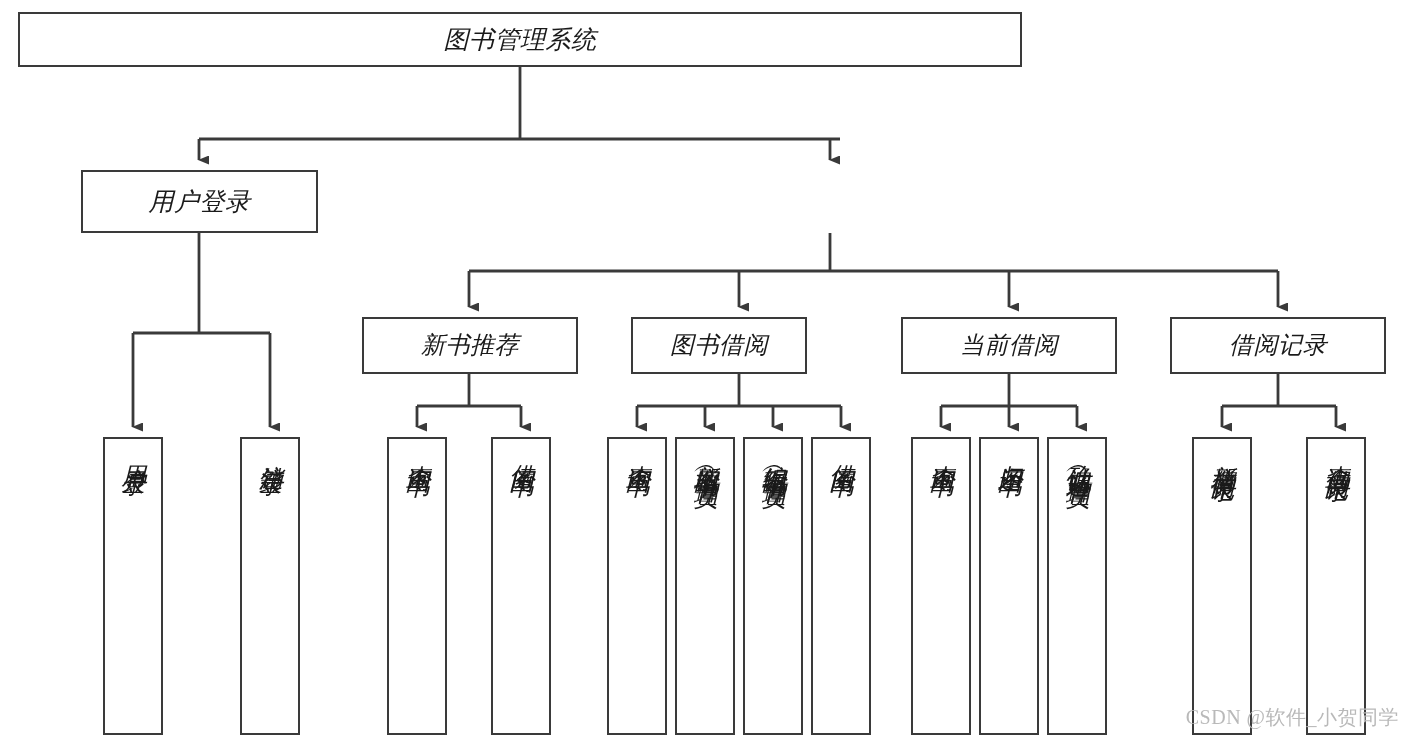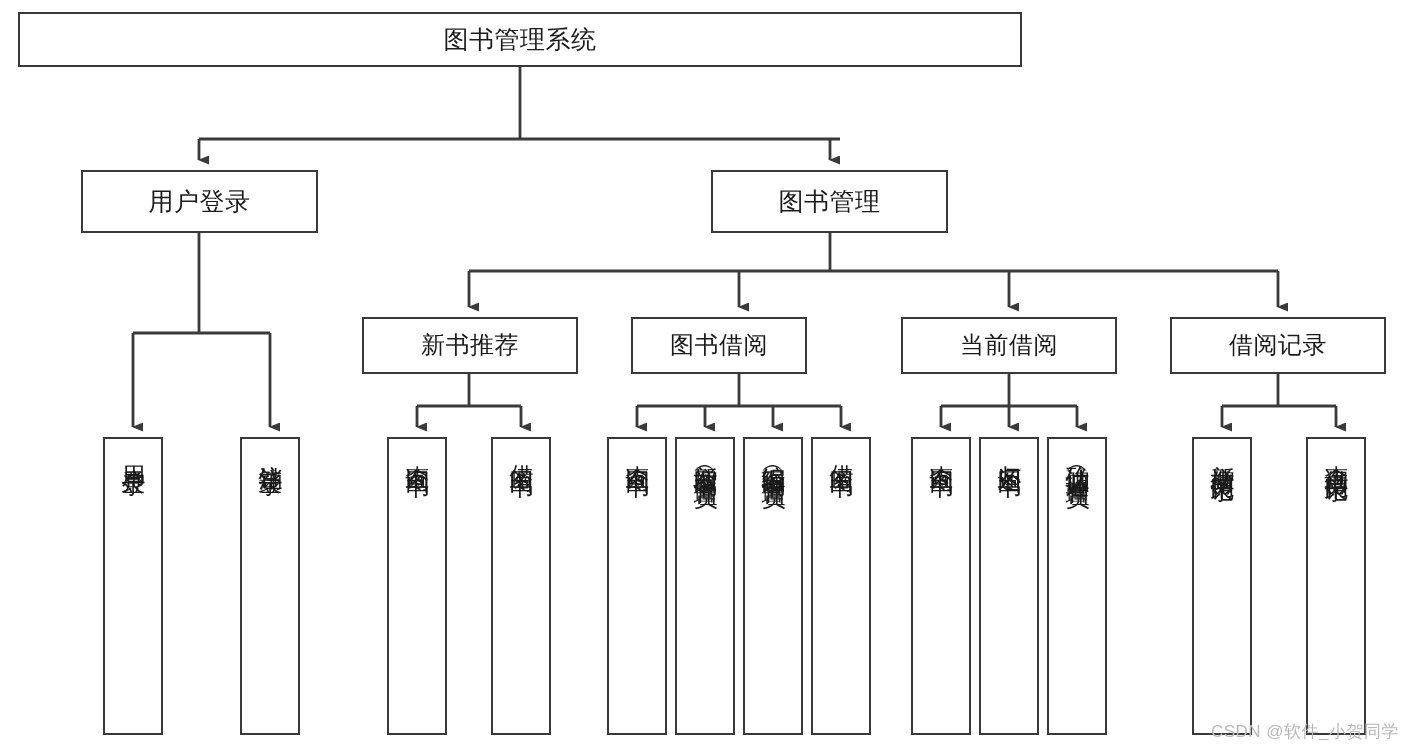--- a/index.html
+++ b/index.html
@@ -34,20 +34,21 @@
     display: flex;
     align-items: center;
     justify-content: center;
     color: #1a1a1a;
   }
   .node .label {
     display: block;
     text-align: center;
     line-height: 1.18;
     letter-spacing: 0.5px;
+    font-style: italic;
   }
   
   .node.horiz .label {
     writing-mode: horizontal-tb;
     font-size: 25px;
   }
   .node.root .label {
     font-size: 25px;
   }
   .node.lvl2 .label {
@@ -65,26 +66,26 @@
     writing-mode: vertical-rl;
     text-orientation: upright;
     font-size: 24px;
     line-height: 1.05;
     letter-spacing: 3px;
     white-space: nowrap;
   }
   #watermark {
     position: absolute;
     right: 6px;
-    bottom: 4px;
-    font-size: 17px;
+    bottom: 16px;
+    font-size: 20px;
     color: #b9b9b9;
     letter-spacing: 0.5px;
     white-space: nowrap;
-    font-family: Liberation Sans, sans-serif;
+    font-family: Liberation Serif, serif;
   }
 </style>
 </head>
 <body>
 
 <div id="diagram-root">
 
   <svg id="edges-layer" viewBox="0 0 1405 747" width="1405" height="747" xmlns="http://www.w3.org/2000/svg">
     <defs>
       <marker id="arrowhead" markerWidth="9" markerHeight="11" refX="4.5" refY="10" orient="auto" markerUnits="userSpaceOnUse">
@@ -135,23 +136,20 @@
     </g>
   </svg>
 
   <div class="node root horiz" style="left:18px; top:12px; width:1004px; height:55px;">
     <span class="label">图书管理系统</span>
   </div>
 
   <div class="node lvl2 horiz" style="left:81px; top:170px; width:237px; height:63px;">
     <span class="label">用户登录</span>
   </div>
-  <div class="node lvl2 horiz" style="left:711px; top:170px; width:237px; height:63px;">
-    <span class="label">图书管理</span>
-  </div>
 
   <div class="node lvl3 horiz" style="left:362px; top:317px; width:216px; height:57px;">
     <span class="label">新书推荐</span>
   </div>
   <div class="node lvl3 horiz" style="left:631px; top:317px; width:176px; height:57px;">
     <span class="label">图书借阅</span>
   </div>
   <div class="node lvl3 horiz" style="left:1170px; top:317px; width:216px; height:57px;">
     <span class="label">借阅记录</span>
   </div>

